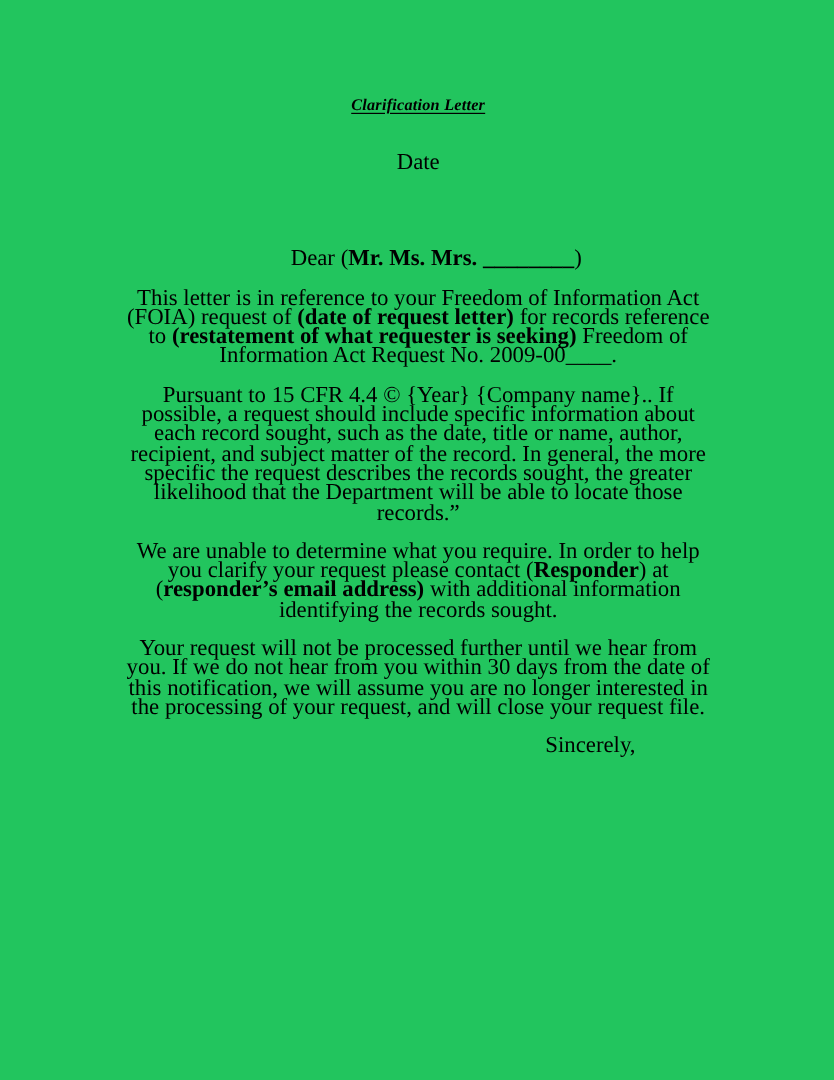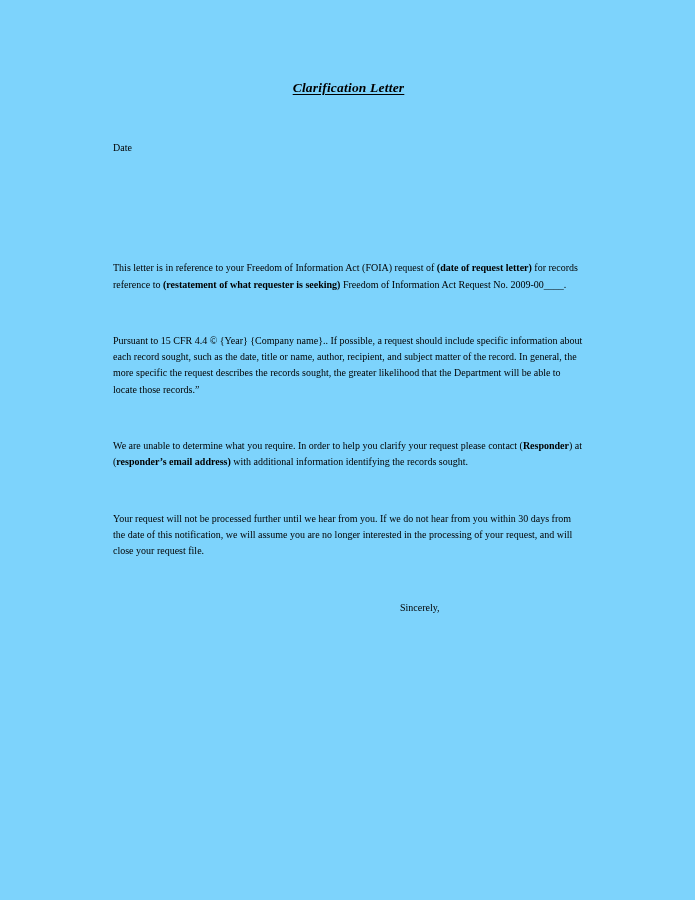--- a/index.html
+++ b/index.html
@@ -13,21 +13,21 @@
     overflow: hidden;
     font-family: "Liberation Serif", "DejaVu Serif", serif;
     color: #000000;
     -webkit-font-smoothing: antialiased;
   }
 
   .page {
     position: relative;
     width: 695px;
     height: 900px;
-    background: #7dd3fc;
+    background: #22c55e;
     box-sizing: border-box;
   }
 
   
   .content {
     position: absolute;
     left: 101px;
     top: 80px;
     width: 495px;
   }
@@ -40,24 +40,24 @@
     line-height: 16px;
     margin: 0 0 0 0;
     letter-spacing: 0.2px;
   }
   .doc-title .u {
     text-decoration: underline;
     text-underline-offset: 2px;
   }
 
   .blk {
-    font-size: 10px;
+    font-size: 19px;
     line-height: 16.3px;
-    margin: 12px;
-    text-align: left;
+    margin: 0;
+    text-align: center;
   }
 
   .bold { font-weight: bold; }
 
   
   .sp-1 { height: 16px; }
   .sp-2 { height: 32px; }
   .sp-3 { height: 48px; }
 
   .indent-dear { padding-left: 30px; }
@@ -78,20 +78,21 @@
 
     <div class="sp-2"></div>
 
     <p class="blk date-line">Date</p>
 
     <div class="sp-1"></div>
 
 
     <div class="sp-3"></div>
 
+    <p class="blk indent-dear"><span>Dear (</span><span class="bold">Mr. Ms. Mrs. ________</span><span>)</span></p>
 
     <div class="sp-1"></div>
 
     <p class="blk"><span>This letter is in reference to your Freedom of Information Act (FOIA) request of </span><span class="bold">(date of request letter)</span><span> for records reference to </span><span class="bold">(restatement of what requester is seeking)</span><span> Freedom of Information Act Request No. 2009-00____.</span></p>
 
     <div class="sp-1"></div>
 
     <p class="blk">Pursuant to 15 CFR 4.4 © {Year} {Company name}..  If possible, a request should include specific information about each record sought, such as the date, title or name, author, recipient, and subject matter of the record.  In general, the more specific the request describes the records sought, the greater likelihood that the Department will be able to locate those records.”</p>
 
     <div class="sp-1"></div>

